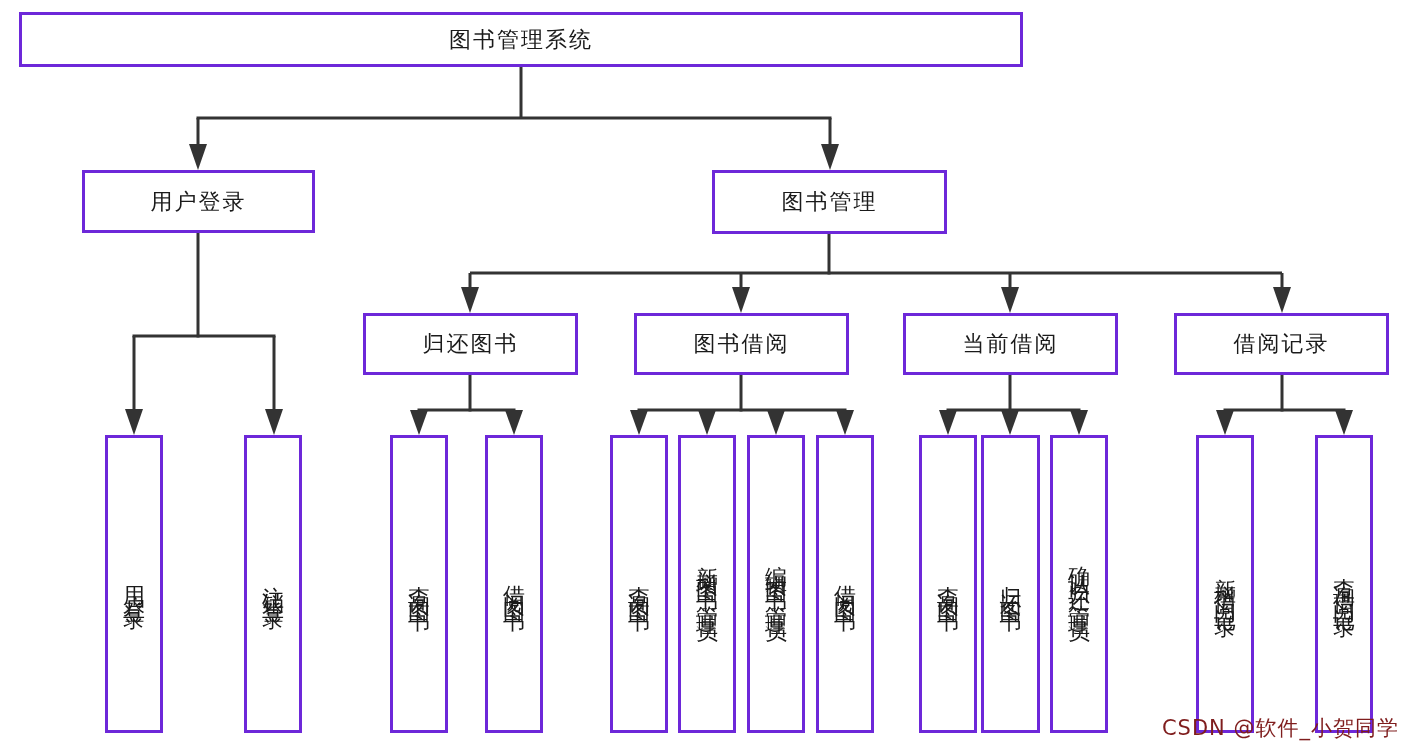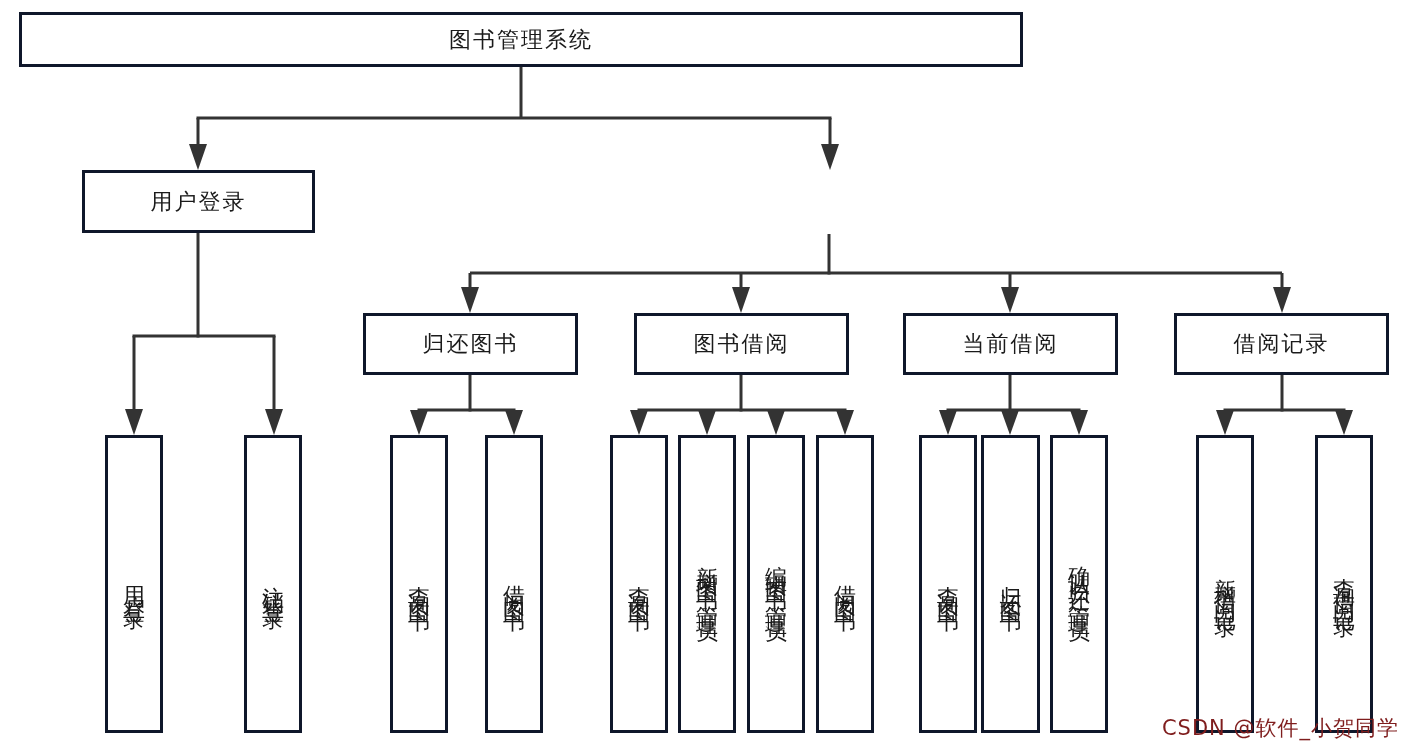--- a/index.html
+++ b/index.html
@@ -7,21 +7,21 @@
     position:relative;
     width:1405px; height:747px;
     background:#ffffff;
     font-family:"DejaVu Sans", sans-serif;
     overflow:hidden;
   }
   svg.wires { position:absolute; left:0; top:0; width:1405px; height:747px; }
   .box {
     position:absolute;
     box-sizing:border-box;
-    border:3px solid #0f172a;
+    border:3px solid #6d28d9;
     background:#ffffff;
     display:flex; align-items:center; justify-content:center;
     color:#1a1a1a;
     text-align:center;
   }
   .h { font-size:22px; letter-spacing:2px; white-space:nowrap; }
   .v {
     writing-mode:vertical-rl;
     text-orientation:mixed;
     font-size:22px;
@@ -127,20 +127,23 @@
     </g>
   </svg>
 
   <div class="box h" id="n-root">
     <span>图书管理系统</span>
   </div>
 
   <div class="box h" id="n-user-login">
     <span>用户登录</span>
   </div>
+  <div class="box h" id="n-book-mgmt">
+    <span>图书管理</span>
+  </div>
 
   <div class="box h" id="n-new-book-rec">
     <span>归还图书</span>
   </div>
   <div class="box h" id="n-current-borrow">
     <span>当前借阅</span>
   </div>
   <div class="box h" id="n-book-borrow">
     <span>图书借阅</span>
   </div>

